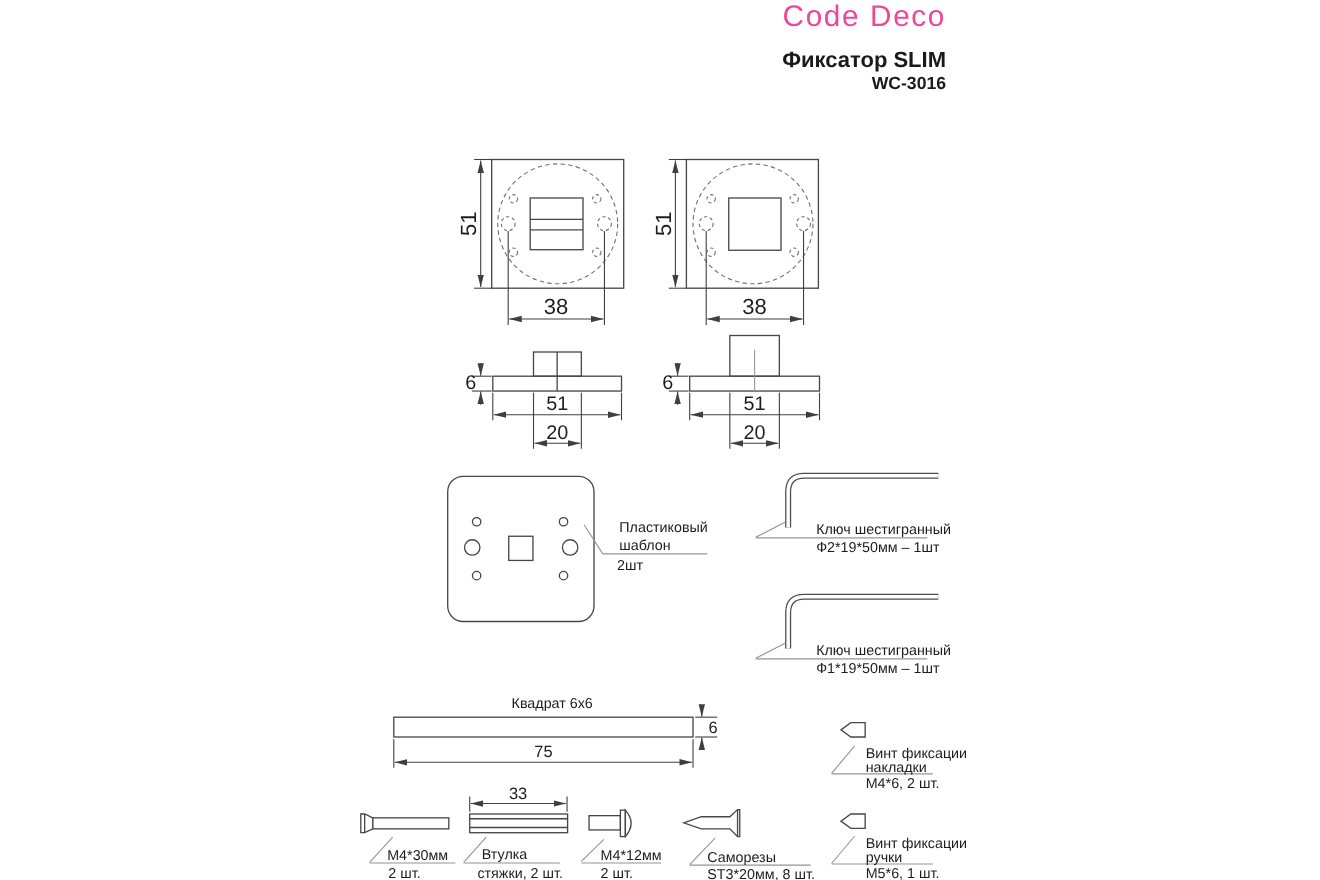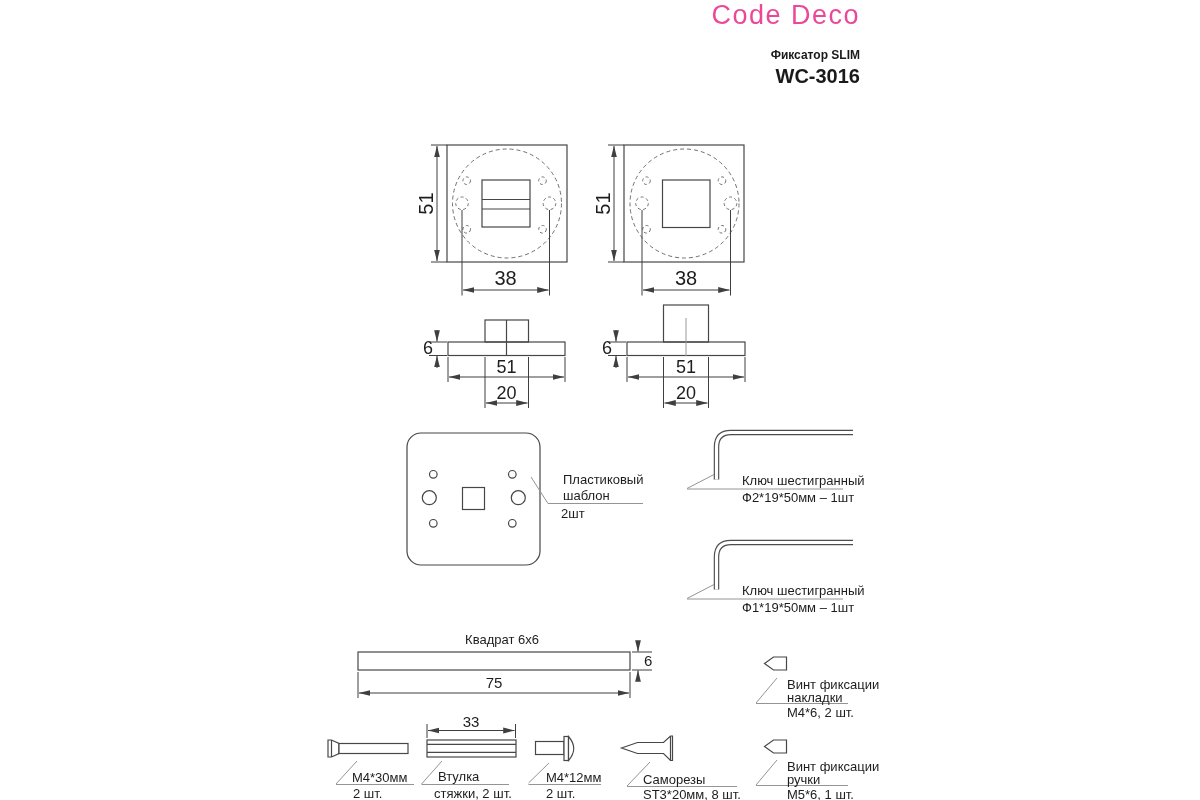--- a/index.html
+++ b/index.html
@@ -1,21 +1,21 @@
 <!DOCTYPE html>
 <html><head>
 <meta charset="utf-8">
 <style>
   html,body{margin:0;padding:0;background:#fff;}
   .page{position:relative;width:1200px;height:800px;background:#ffffff;overflow:hidden;
         font-family:"Liberation Sans",sans-serif;}
   .brand{position:absolute;top:0px;right:340px;text-align:right;color:#1a1a1a;}
   .brand .logo{font-size:27px;font-weight:300;letter-spacing:1.5px;line-height:30px;color:#ec4899;}
-  .brand .product{font-size:12px;font-weight:bold;margin-top:15px;line-height:21px;}
-  .brand .model{font-size:20px;font-weight:bold;line-height:21px;}
+  .brand .product{font-size:20px;font-weight:bold;margin-top:15px;line-height:21px;}
+  .brand .model{font-size:16px;font-weight:bold;line-height:21px;}
   svg{position:absolute;left:0;top:0;}
   svg text{fill:#1d1d1d;font-family:"Liberation Sans",sans-serif;}
   .dimlg{font-size:20px;}
   .dimmd{font-size:18px;}
   .dimsm{font-size:15px;}
   .lbl{font-size:13px;}
   .ln{stroke:#474747;stroke-width:1.2;fill:none;}
   .fig{stroke:#474747;stroke-width:1.2;fill:#ffffff;}
   .dim{stroke:#3f3f3f;stroke-width:1;fill:none;}
   .dash{stroke:#6f6f6f;stroke-width:1;fill:none;stroke-dasharray:4 3;}

